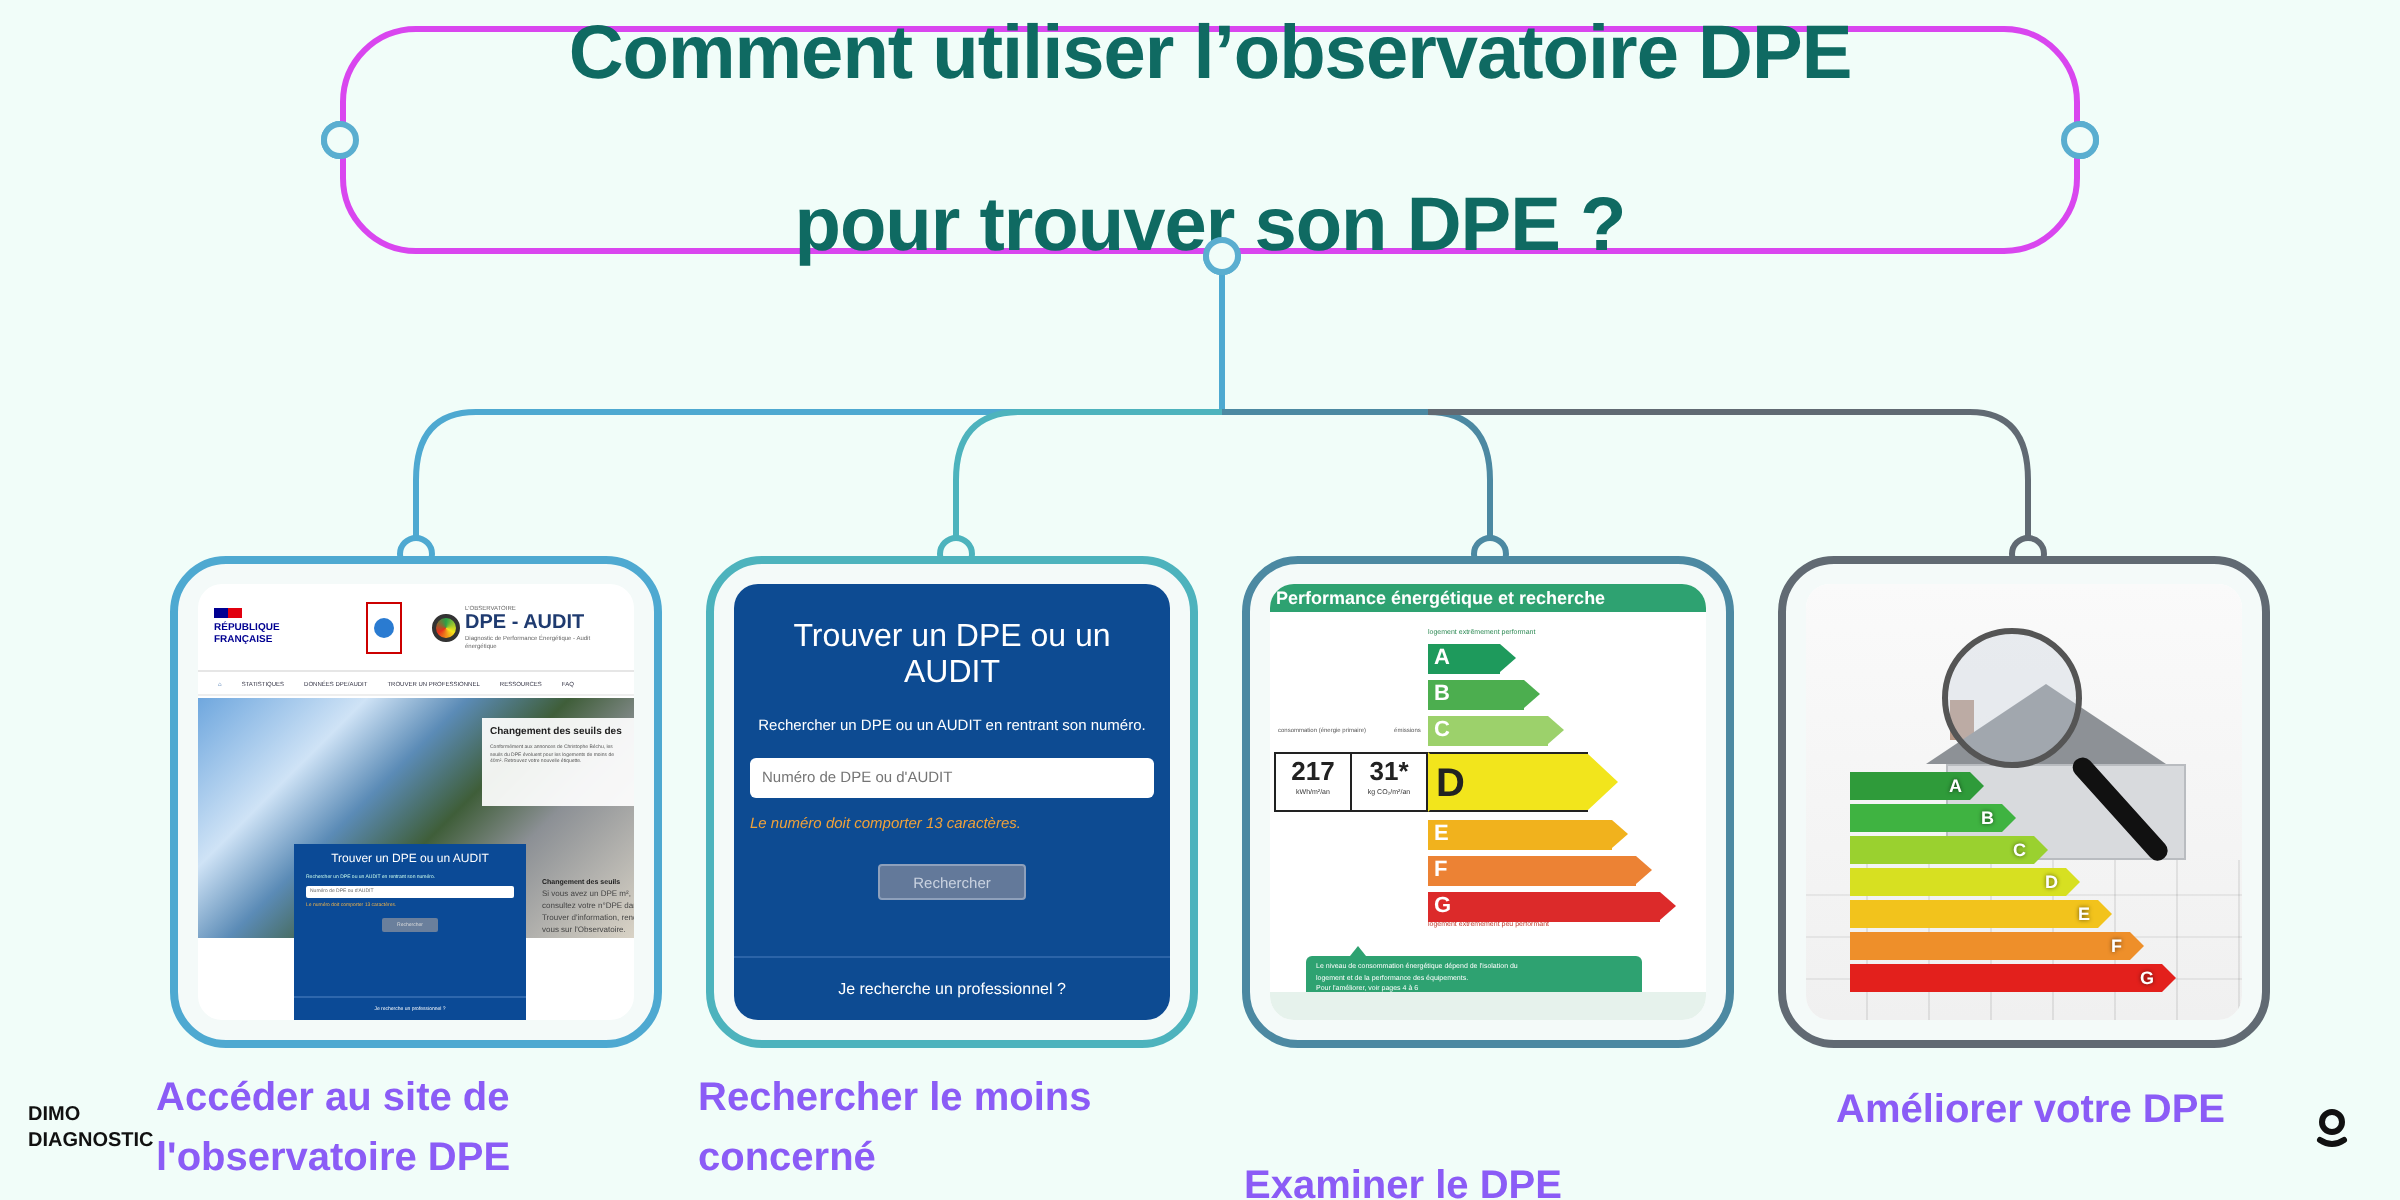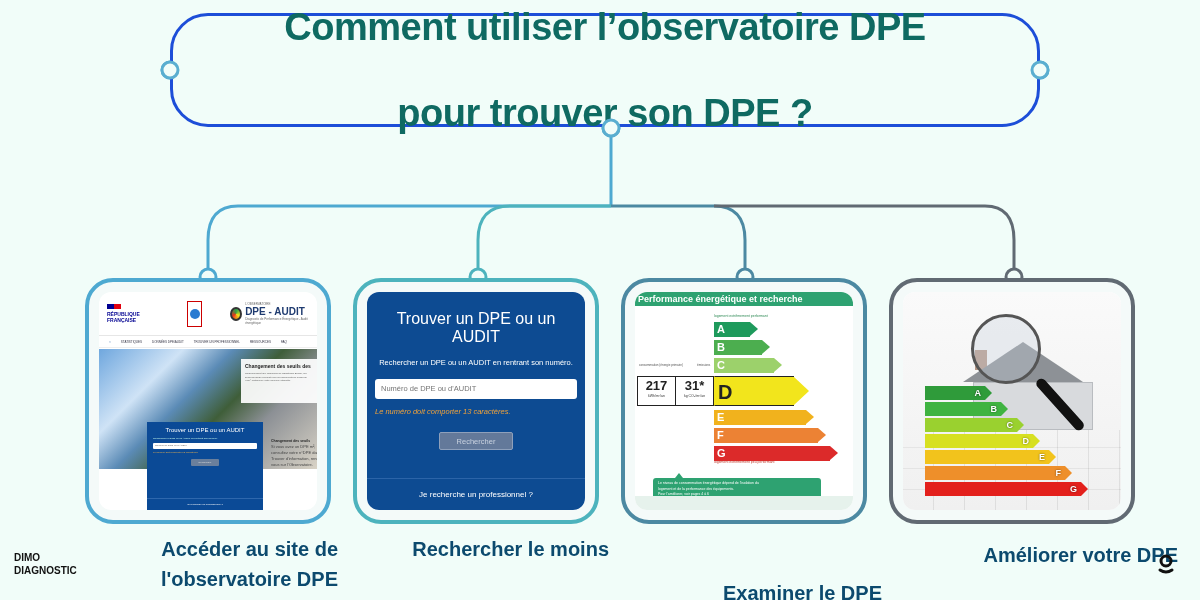--- a/index.html
+++ b/index.html
@@ -3,42 +3,42 @@
 <meta charset="utf-8">
 <style>
   * { box-sizing: border-box; margin: 0; padding: 0; }
   html, body { width: 1200px; height: 600px; overflow: hidden; }
   body { background: #f1fdf9; font-family: "Liberation Sans", sans-serif; position: relative; }
 
   .connectors { position: absolute; left: 0; top: 0; width: 1200px; height: 600px; pointer-events: none; }
 
   .title-box {
     position: absolute; left: 170px; top: 13px; width: 870px; height: 114px;
-    border: 3px solid #1d4ed8; border-radius: 38px; background: #f1fdf9;
+    border: 3px solid #d946ef; border-radius: 38px; background: #f1fdf9;
     display: flex; flex-direction: column; align-items: center; justify-content: center; gap: 32px;
   }
   .title-line { color: #0f6a62; font-weight: 700; font-size: 38px; line-height: 54px; letter-spacing: -0.5px; }
 
   .card {
     position: absolute; top: 278px; width: 246px; height: 246px;
     border-radius: 28px; border: 4px solid; background: #f4faf9; overflow: hidden; padding: 10px;
   }
   .card-inner { width: 100%; height: 100%; border-radius: 12px; overflow: hidden; position: relative; background: #fff; }
 
   .card-1 { left: 85px; border-color: #4ea9d1; }
   .card-2 { left: 353px; border-color: #4db3bd; }
   .card-3 { left: 621px; border-color: #4c89a2; }
   .card-4 { left: 889px; border-color: #616a73; }
 
-  .caption { position: absolute; top: 534px; width: 260px; text-align: right; color: #0c4a6e; font-weight: 700; font-size: 20px; line-height: 30px; }
+  .caption { position: absolute; top: 534px; width: 260px; text-align: left; color: #8b5cf6; font-weight: 700; font-size: 20px; line-height: 30px; }
   .brand { position: absolute; left: 14px; top: 551px; font-size: 10px; font-weight: 700; line-height: 13px; color: #111; }
   .logo { position: absolute; left: 1158px; top: 554px; width: 16px; height: 22px; }
 
   
-  .site-header { height: 44px; display: flex; align-items: center; padding: 0 8px; gap: 28px; border-bottom: 1px solid #e6e6e6; justify-content: space-between; }
+  .site-header { height: 44px; display: flex; align-items: center; padding: 0 8px; gap: 15px; border-bottom: 1px solid #e6e6e6; justify-content: space-between; }
   .rf { font-size: 5px; line-height: 6px; font-weight: 700; color: #000091; }
   .flag { width: 14px; height: 5px; background: linear-gradient(90deg, #000091 0 50%, #e1000f 50%); margin-bottom: 2px; }
   .ademe { width: 18px; height: 26px; border: 1px solid #c00; display: flex; align-items: center; justify-content: center; font-size: 4px; color: #c00; }
   .ademe .globe { width: 10px; height: 10px; border-radius: 50%; background: #2a7bd1; }
   .dpe-logo { display: flex; align-items: center; gap: 3px; }
   .dpe-mag { width: 14px; height: 14px; border-radius: 50%; border: 2px solid #333; background: conic-gradient(#2aa049, #f7e61a, #e8311c, #2aa049); }
   .dpe-title { font-size: 10px; font-weight: 700; color: #1f3b70; }
   .dpe-sub { font-size: 3px; color: #666; }
   .site-nav { height: 12px; display: flex; gap: 10px; padding: 0 10px; align-items: center; font-size: 3px; color: #334; border-bottom: 1px solid #eee; }
   .hero { position: absolute; top: 57px; left: 0; right: 0; height: 120px; background: linear-gradient(135deg, #6fa7de 0%, #cfe3f6 25%, #5b8bb6 40%, #3f5e39 55%, #8c9095 70%, #d9d3c6 100%); }
@@ -249,20 +249,21 @@
     </div>
   </div>
 </div>
 
 <div class="caption" style="left:78px;">
   <div>Accéder au site de</div>
   <div>l'observatoire DPE</div>
 </div>
 <div class="caption" style="left:349px;">
   <div>Rechercher le moins</div>
+  <div>concerné</div>
 </div>
 <div class="caption" style="left:622px;margin-top:44px;">
   <div>Examiner le DPE</div>
 </div>
 <div class="caption" style="left:918px; top:540px;">
   <div>Améliorer votre DPE</div>
 </div>
 
 <div class="brand">
   <div>DIMO</div>

